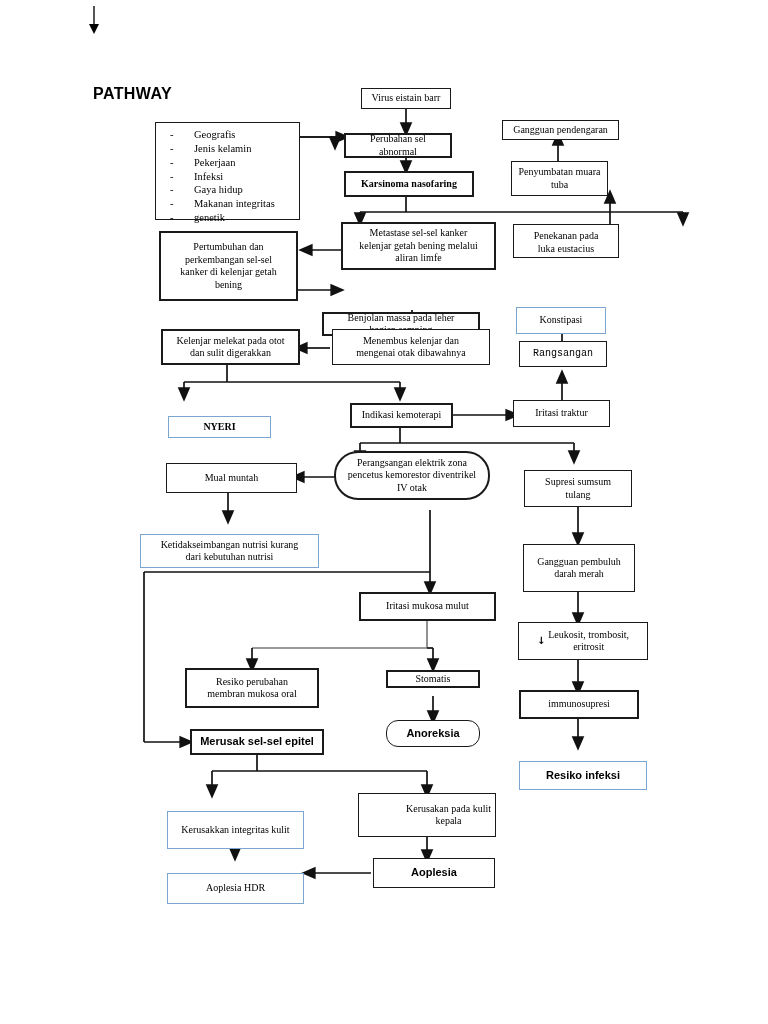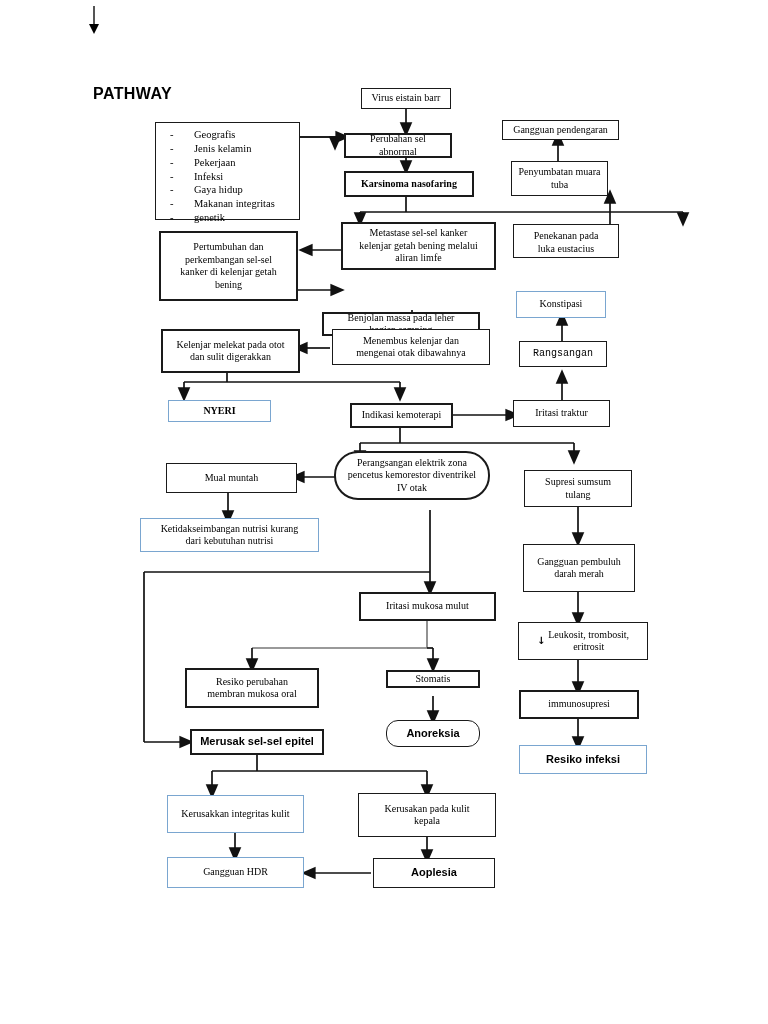--- a/index.html
+++ b/index.html
@@ -41,20 +41,21 @@
     font-size: 10px;
     line-height: 1.25;
     padding: 2px 4px;
     z-index: 3;
   }
   .node.thick {
     border-width: 2.2px;
   }
   .node.blue {
     border: 1.8px solid #7aa6d0;
+    margin-top: 16px;
   }
   .node.bold {
     font-weight: bold;
   }
   .node.sans {
     font-family: "Liberation Sans", "DejaVu Sans", sans-serif;
     font-weight: bold;
     font-size: 11px;
   }
   .node .txt {
@@ -290,21 +291,21 @@
 
   <div class="node thick" style="left:322px; top:275px; width:158px; height:24px;margin-top:37px;">
     <span class="txt">Benjolan massa pada leher
 bagian samping</span>
   </div>
 
   <div class="node blue" style="left:516px; top:291px; width:90px; height:27px;">
     <span class="txt">Konstipasi</span>
   </div>
 
-  <div class="node thick" style="left:161px; top:329px; width:139px; height:44px;">
+  <div class="node thick" style="left:161px; top:329px; width:139px; height:36px;">
     <span class="txt">Kelenjar melekat pada otot
 dan sulit digerakkan</span>
   </div>
 
   <div class="node" style="left:332px; top:329px; width:158px; height:36px;">
     <span class="txt">Menembus kelenjar dan
 mengenai otak dibawahnya</span>
   </div>
 
   <div class="node" style="left:519px; top:341px; width:88px; height:26px;font-family:Liberation Mono, monospace;">
@@ -380,26 +381,26 @@
   </div>
 
   <div class="node thick sans" style="left:190px; top:729px; width:134px; height:26px;">
     <span class="txt">Merusak sel-sel epitel</span>
   </div>
 
   <div class="node blue" style="left:167px; top:795px; width:137px; height:38px;">
     <span class="txt">Kerusakkan integritas kulit</span>
   </div>
 
-  <div class="node" style="left:358px; top:793px; width:138px; height:44px;">
+  <div class="node" style="left:358px; top:793px; width:138px; height:44px;justify-content:flex-end;">
     <span class="txt">Kerusakan pada kulit
 kepala</span>
   </div>
 
   <div class="node blue" style="left:167px; top:857px; width:137px; height:31px;">
-    <span class="txt">Gangguan HDR</span>
+    <span class="txt">Aoplesia HDR</span>
   </div>
 
   <div class="node sans" style="left:373px; top:858px; width:122px; height:30px;">
     <span class="txt">Aoplesia</span>
   </div>
 
 </div>
 
 </body></html>

